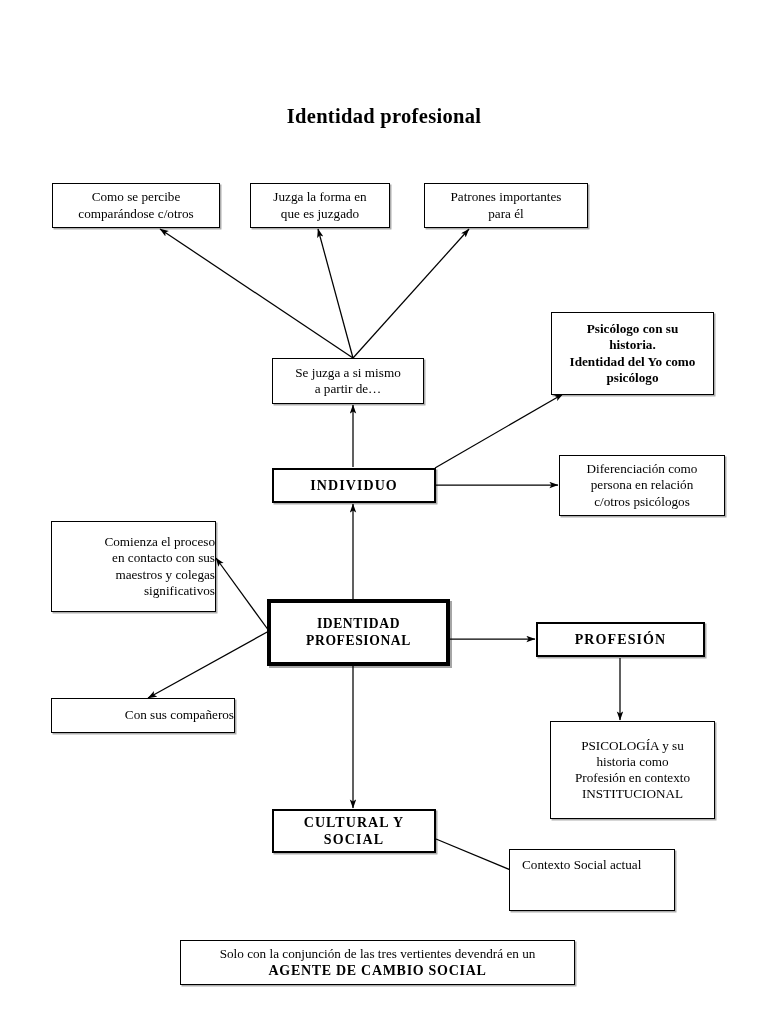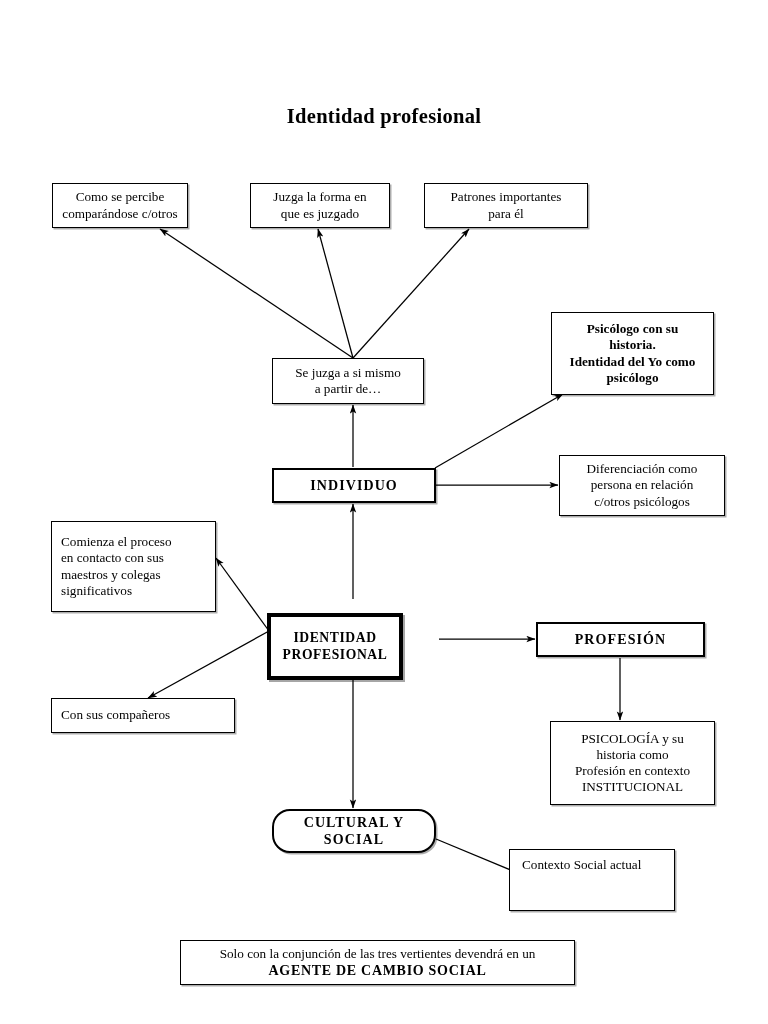--- a/index.html
+++ b/index.html
@@ -55,21 +55,21 @@
     box-shadow: 2px 2px 0 rgba(0,0,0,0.35);
   }
   .node.strong {
     border: 2px solid #000000;
     font-weight: bold;
     letter-spacing: 1.1px;
     font-size: 14px;
   }
   .node.leftalign {
     justify-content: flex-start;
-    text-align: left;
+    text-align: right;
   }
   .node.leftalign .txt {
     padding-left: 9px;
   }
   .node.topalign {
     align-items: flex-start;
   }
   .node.topalign .txt {
     padding-top: 7px;
     padding-left: 12px;
@@ -132,21 +132,21 @@
       <line x1="439" y1="618" x2="535" y2="618"></line>
 
       <line x1="353" y1="645" x2="353" y2="787"></line>
 
       <line x1="620" y1="637" x2="620" y2="699"></line>
 
       <line x1="436" y1="818" x2="525" y2="855"></line>
     </g>
   </svg>
 
-  <div class="node" style="left:52px; top:162px; width:136px; height:45px;">
+  <div class="node" style="left:52px; top:162px; width:168px; height:45px;">
     <span class="txt">Como se percibe
 comparándose c/otros</span>
   </div>
 
   <div class="node" style="left:250px; top:162px; width:140px; height:45px;">
     <span class="txt">Juzga la forma en
 que es juzgado</span>
   </div>
 
   <div class="node" style="left:424px; top:162px; width:164px; height:45px;">
@@ -176,41 +176,41 @@
 c/otros psicólogos</span>
   </div>
 
   <div class="node leftalign" style="left:51px; top:500px; width:165px; height:91px;">
     <span class="txt">Comienza el proceso
 en contacto con sus
 maestros y colegas
 significativos</span>
   </div>
 
-  <div class="node hub" style="left:267px; top:592px; width:136px; height:67px;">
+  <div class="node hub" style="left:267px; top:578px; width:183px; height:67px;">
     <span class="txt">IDENTIDAD
 PROFESIONAL</span>
   </div>
 
   <div class="node leftalign" style="left:51px; top:677px; width:184px; height:35px;">
     <span class="txt">Con sus compañeros</span>
   </div>
 
   <div class="node strong" style="left:536px; top:601px; width:169px; height:35px;">
     <span class="txt">PROFESIÓN</span>
   </div>
 
-  <div class="node" style="left:550px; top:700px; width:165px; height:84px;justify-content:flex-end;">
+  <div class="node" style="left:550px; top:700px; width:165px; height:98px;justify-content:flex-end;">
     <span class="txt">PSICOLOGÍA y su
 historia como
 Profesión en contexto
 INSTITUCIONAL</span>
   </div>
 
-  <div class="node strong" style="left:272px; top:788px; width:164px; height:44px;border-radius:18px;">
+  <div class="node strong" style="left:272px; top:788px; width:164px; height:44px;">
     <span class="txt">CULTURAL Y
 SOCIAL</span>
   </div>
 
   <div class="node topalign" style="left:509px; top:828px; width:166px; height:62px;">
     <span class="txt">Contexto Social actual</span>
   </div>
 
   <div class="node caption" style="left:180px; top:919px; width:395px; height:45px;">
     <span class="caption-line1">Solo con la conjunción de las tres vertientes devendrá en un</span>

